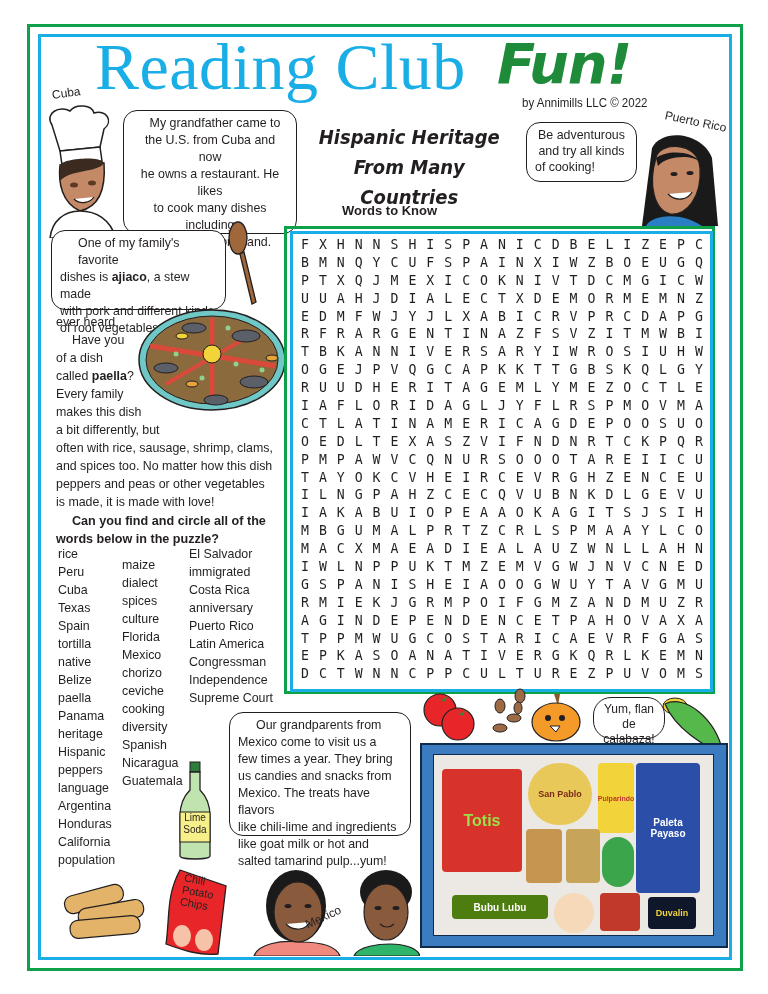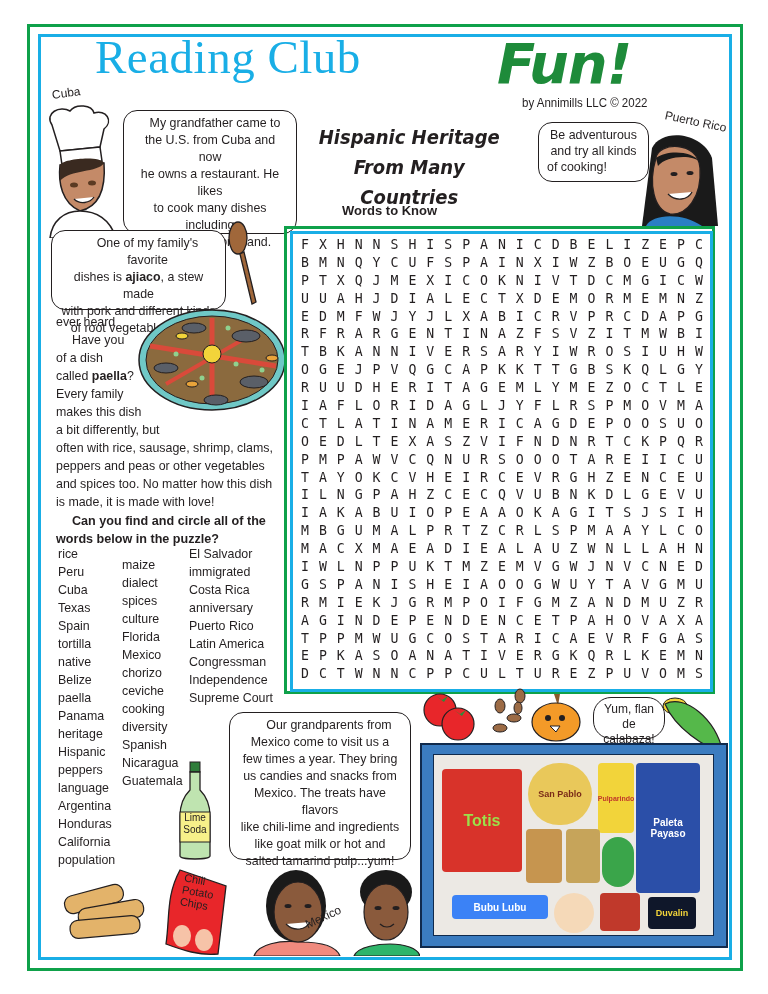--- a/index.html
+++ b/index.html
@@ -1,26 +1,26 @@
 <!DOCTYPE html>
 <html><head>
 <meta charset="utf-8">
 <style>
   html, body { margin:0; padding:0; background:#ffffff; }
   body { width:768px; height:994px; position:relative; overflow:hidden; font-family:"Liberation Sans", sans-serif; color:#231f20; }
   .abs { position:absolute; }
   .frame-outer { left:27px; top:24px; width:710px; height:941px; border:3px solid #0fa14a; }
   .frame-inner { left:38px; top:34px; width:688px; height:920px; border:3px solid #19aee6; }
-  .title-reading { left:95px; top:34px; font-family:"Liberation Serif", serif; font-size:47px; color:#19aee6; letter-spacing:0.5px; line-height:1; }
+  .title-reading { left:95px; top:34px; font-family:"Liberation Serif", serif; font-size:66px; color:#19aee6; letter-spacing:0.5px; line-height:1; }
   .title-fun { left:497px; top:36px; font-family:"DejaVu Sans", sans-serif; font-weight:bold; font-style:italic; font-size:56px; color:#1e8b3a; line-height:1; letter-spacing:-1px; }
   .byline { left:522px; top:96px; font-size:12.5px; transform:scaleX(0.92); transform-origin:left; }
   .label-country { font-size:12px; transform-origin:left; }
   .subtitle { left:308px; top:122px; font-family:"DejaVu Sans", sans-serif; font-weight:bold; font-style:italic; font-size:20px; line-height:30px; text-align:center; width:225px; transform:scaleX(0.9); transform-origin:left; }
   .words-to-know { left:342px; top:203px; font-weight:bold; font-size:13px; }
-  .bubble { border:1.5px solid #231f20; border-radius:14px; background:#fff; font-size:12.4px; line-height:17px; padding:4px 8px; box-sizing:border-box;text-align:center; }
+  .bubble { border:1.5px solid #231f20; border-radius:14px; background:#fff; font-size:12.4px; line-height:17px; padding:4px 8px; box-sizing:border-box; }
   .bubble .indent { padding-left:18px; }
   .puzzle-outer { left:284px; top:226px; width:431px; height:468px; border:3px solid #0fa14a; box-sizing:border-box; }
   .puzzle-inner { left:290px; top:231px; width:423px; height:461px; border:3px solid #19aee6; box-sizing:border-box; }
   .grid { left:296px; top:236px; width:412px; }
   .grid-row { display:flex; justify-content:space-between; height:17.9px; font-family:"DejaVu Sans Mono", monospace; font-size:13.2px; line-height:17.9px; }
   .grid-row span { width:18.7px; text-align:center; }
   .body-text { font-size:12.4px; line-height:18px; }
   .bold { font-weight:bold; }
   .wordlist { left:58px; top:545px; display:flex; font-size:12.4px; line-height:18px; }
   .col { display:flex; flex-direction:column; }
@@ -58,21 +58,21 @@
   <div>to cook many dishes including</div>
   <div style="text-align:left">some from his homeland.</div>
 </div>
 
 <div class="abs subtitle">
   <div>Hispanic Heritage</div>
   <div>From Many Countries</div>
 </div>
 <div class="abs words-to-know">Words to Know</div>
 
-<div class="abs bubble" style="left:538px;top:122px;width:111px;height:60px;text-align:center;line-height:16px;">
+<div class="abs bubble" style="left:526px;top:122px;width:111px;height:60px;text-align:center;line-height:16px;">
   <div>Be adventurous</div>
   <div>and try all kinds</div>
   <div style="text-align:left">of cooking!</div>
 </div>
 <div class="abs label-country" style="left:665px;top:108px;transform:rotate(12deg);">Puerto Rico</div>
 <svg class="abs" style="left:622px;top:128px;" width="100" height="98">
   <path d="M30 20 C40 0 80 4 90 30 L96 98 L20 98 Z" fill="#1a1a1a"></path>
   <path d="M34 30 C36 14 76 12 78 40 C80 70 64 88 48 86 C32 82 26 56 34 30 Z" fill="#c48a68" stroke="#231f20" stroke-width="1.3"></path>
   <path d="M34 30 C44 22 70 22 78 34 C70 26 44 28 36 38 Z" fill="#1a1a1a"></path>
   <ellipse cx="52" cy="46" rx="3.5" ry="2" fill="#231f20"></ellipse>
@@ -121,22 +121,22 @@
 
 <div class="abs body-text" style="left:56px;top:313px;">
   <div>ever heard</div>
   <div style="padding-left:16px">Have you</div>
   <div>of a dish</div>
   <div><span>called </span><span class="bold">paella</span><span>?</span></div>
   <div>Every family</div>
   <div>makes this dish</div>
   <div>a bit differently, but</div>
   <div>often with rice, sausage, shrimp, clams,</div>
+  <div>and spices too. No matter how this dish</div>
   <div>peppers and peas or other vegetables</div>
-  <div>and spices too. No matter how this dish</div>
   <div>is made, it is made with love!</div>
 </div>
 <div class="abs body-text bold" style="left:56px;top:512px;font-size:12.6px;">
   <div style="padding-left:16px">Can you find and circle all of the</div>
   <div>words below in the puzzle?</div>
 </div>
 
 <div class="abs wordlist">
   <div class="col col1">
     <span>rice</span>
@@ -838,21 +838,21 @@
   <path d="M20 4 L66 20 L58 88 C40 90 22 84 6 78 C10 50 6 30 20 4 Z" fill="#e8262a" stroke="#231f20" stroke-width="1.3"></path>
   <ellipse cx="22" cy="70" rx="9" ry="11" fill="#f6c3a8"></ellipse>
   <ellipse cx="44" cy="74" rx="9" ry="11" fill="#f6c3a8"></ellipse>
 </svg>
 <div class="abs" style="left:182px;top:874px;font-size:11px;line-height:12px;color:#231f20;transform:rotate(10deg);">
   <div>Chili</div>
   <div>Potato</div>
   <div>Chips</div>
 </div>
 
-<div class="abs bubble" style="left:229px;top:712px;width:182px;height:148px;line-height:17px;">
+<div class="abs bubble" style="left:229px;top:712px;width:182px;height:124px;line-height:17px;">
   <div class="indent">Our grandparents from</div>
   <div>Mexico come to visit us a</div>
   <div>few times a year. They bring</div>
   <div>us candies and snacks from</div>
   <div>Mexico. The treats have flavors</div>
   <div>like chili-lime and ingredients</div>
   <div>like goat milk or hot and</div>
   <div>salted tamarind pulp...yum!</div>
 </div>
 
@@ -905,17 +905,17 @@
 
 <div class="abs photo-frame"></div>
 <div class="abs photo-inner">
   <div class="snack" style="left:8px;top:14px;width:80px;height:103px;background:#d8332a;color:#9be04a;font-size:16px;">Totis</div>
   <div class="snack" style="left:94px;top:8px;width:64px;height:62px;border-radius:32px;background:#e9c85a;color:#7a2b18;font-size:9px;">San Pablo</div>
   <div class="snack" style="left:164px;top:8px;width:36px;height:70px;background:#f2d43a;color:#c0392b;font-size:7px;">Pulparindo</div>
   <div class="snack" style="left:202px;top:8px;width:64px;height:130px;background:#2b4fa8;color:#fff;font-size:10px;">Paleta Payaso</div>
   <div class="snack" style="left:92px;top:74px;width:36px;height:54px;background:#c6954f;"></div>
   <div class="snack" style="left:132px;top:74px;width:34px;height:54px;background:#c6a45a;"></div>
   <div class="snack" style="left:168px;top:82px;width:32px;height:50px;border-radius:16px;background:#3aa54a;"></div>
-  <div class="snack" style="left:18px;top:140px;width:96px;height:24px;background:#3b82f6;color:#fff;font-size:10px;">Bubu Lubu</div>
+  <div class="snack" style="left:18px;top:140px;width:96px;height:24px;background:#4d7c0f;color:#fff;font-size:10px;">Bubu Lubu</div>
   <div class="snack" style="left:120px;top:138px;width:40px;height:40px;border-radius:20px;background:#f5d9b8;"></div>
   <div class="snack" style="left:166px;top:138px;width:40px;height:38px;background:#c0392b;"></div>
   <div class="snack" style="left:214px;top:142px;width:48px;height:32px;background:#0f172a;color:#f2d43a;font-size:9px;">Duvalin</div>
 </div>
 
 </body></html>

